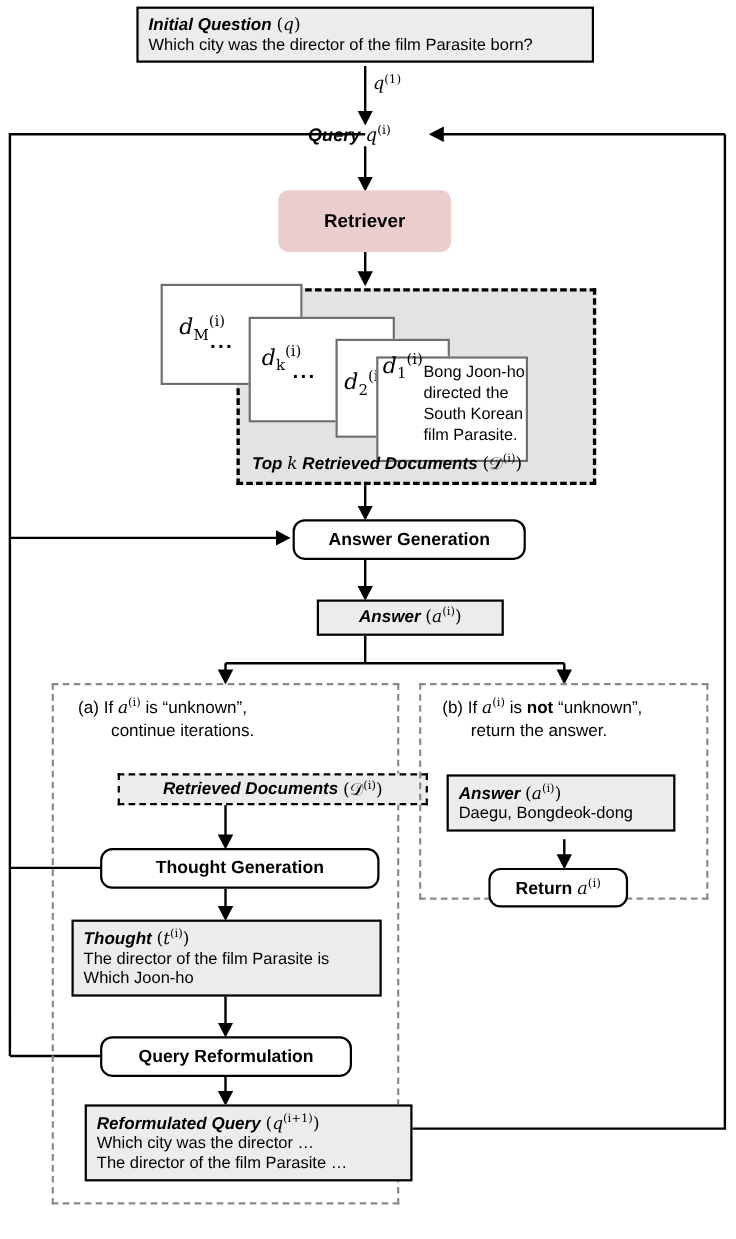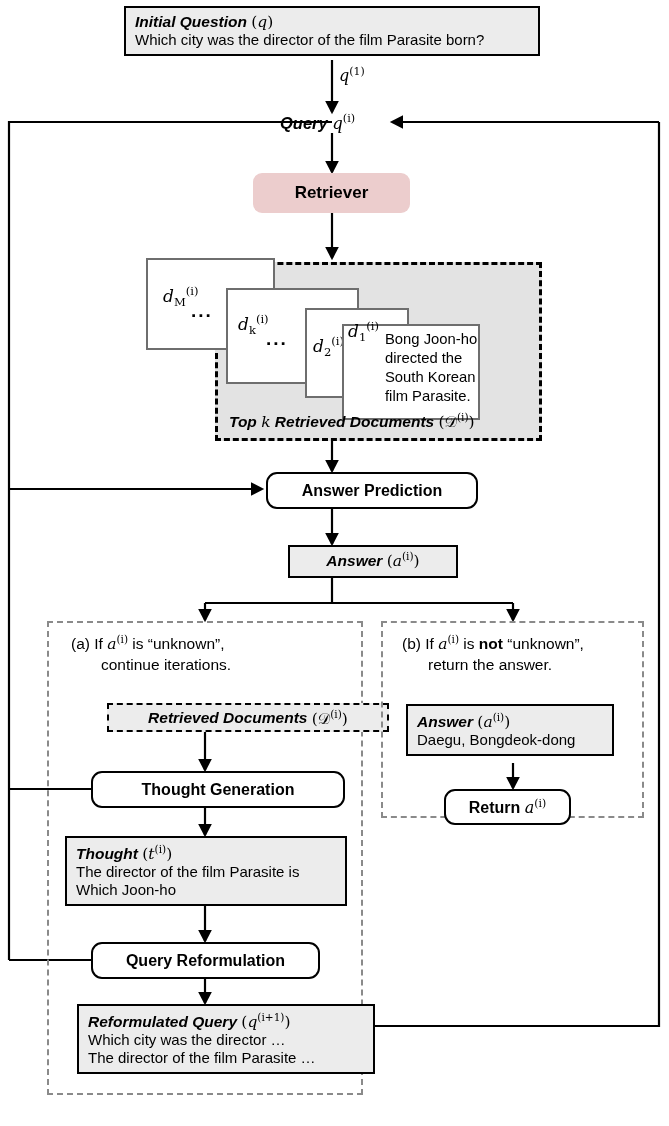--- a/index.html
+++ b/index.html
@@ -40,21 +40,21 @@
   .plainlabel{font-weight:bold;font-style:italic;font-size:16.5px;white-space:nowrap;}
 
   
   .dashbox{border:2px dashed #8a8a8a;background:transparent;}
   .dash-dark{border:3px dashed #000;background:#e3e3e3;}
   .dash-dark-sm{border:2.5px dashed #000;background:#ececec;margin-left:42px;}
 
   
   .doccard{background:#fff;border:2px solid #6e6e6e;}
   .doclabel{position:absolute;font-family:"DejaVu Serif","Liberation Serif",serif;
-            font-style:italic;font-size:17px;}
+            font-style:italic;font-size:20px;}
   .dots{position:absolute;font-size:19px;font-weight:bold;letter-spacing:2px;
         font-family:"Liberation Sans",sans-serif;}
   .doctext{font-size:14.8px;line-height:1.28;}
 
   .branchcaption{font-size:15.5px;line-height:1.32;}
   .topklabel{position:absolute;font-weight:bold;font-style:italic;font-size:15.5px;white-space:nowrap;}
 </style>
 </head>
 <body>
 
@@ -113,21 +113,21 @@
 
   <div class="node" style="left:339px;top:65px;font-size:16px;">
     <span class="mathsym">q</span><sup class="sp mathup">(1)</sup>
   </div>
 
   <div class="node plainlabel" style="left:280px;top:112px;">
     <span>Query</span>
     <span class="mathsym" style="font-weight:normal;"> q</span><sup class="sp mathup">(i)</sup>
   </div>
 
-  <div class="node retriever" style="left:253px;top:173px;width:157px;height:40px;">
+  <div class="node retriever" style="left:253px;top:173px;width:157px;height:56px;">
     <span>Retriever</span>
   </div>
 
   <div class="node dash-dark" style="left:215px;top:262px;width:327px;height:179px;"></div>
 
   <div class="node doccard" style="left:146px;top:258px;width:129px;height:92px;"></div>
   <div class="doclabel" style="left:163px;top:284px;">
     d<sub class="sb">M</sub><sup class="sp mathup">(i)</sup>
   </div>
   <div class="dots" style="left:191px;top:300px;">
@@ -153,21 +153,21 @@
   <div class="doclabel" style="left:348px;top:319px;">
     d<sub class="sb">1</sub><sup class="sp mathup">(i)</sup>
   </div>
 
   <div class="topklabel" style="left:229px;top:411px;">
     <span></span><span>Top </span><span class="mathsym" style="font-weight:normal;font-style:italic;">k</span><span> Retrieved Documents</span>
     <span class="mathup" style="font-weight:normal;font-style:normal;"> (<span style="font-family:'DejaVu Serif',serif;">𝒟</span><sup class="sp">(i)</sup>)</span>
   </div>
 
   <div class="node proc" style="left:266px;top:472px;width:212px;height:37px;">
-    <span>Answer Prediction</span>
+    <span>Answer Generation</span>
   </div>
 
   <div class="node databox" style="left:288px;top:545px;width:170px;height:33px;padding:3px 9px;text-align:center;">
     <div class="ttl">
       <span>Answer</span>
       <span class="mathup" style="font-weight:normal;font-style:normal;"> (<span class="mathsym">a</span><sup class="sp">(i)</sup>)</span>
     </div>
   </div>
 
   <div class="node dashbox" style="left:47px;top:621px;width:316px;height:474px;"></div>

